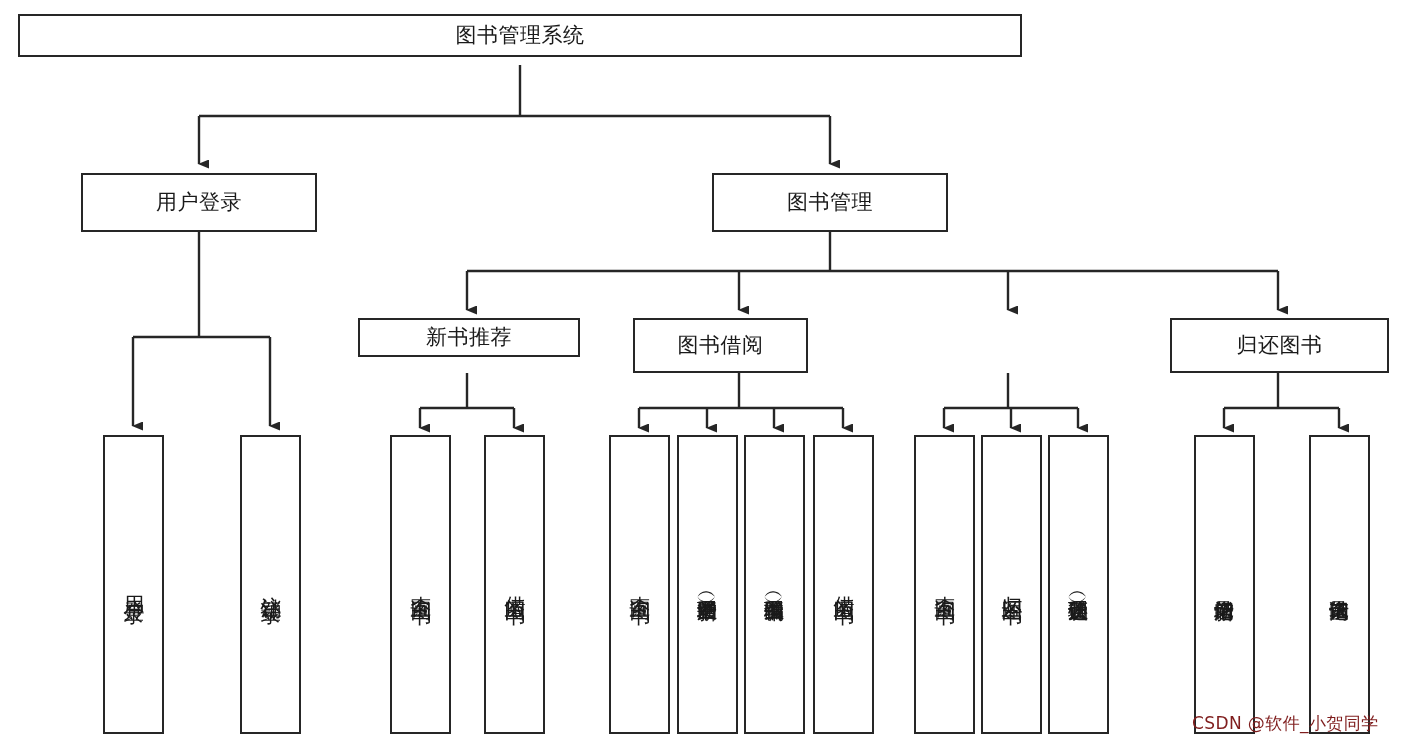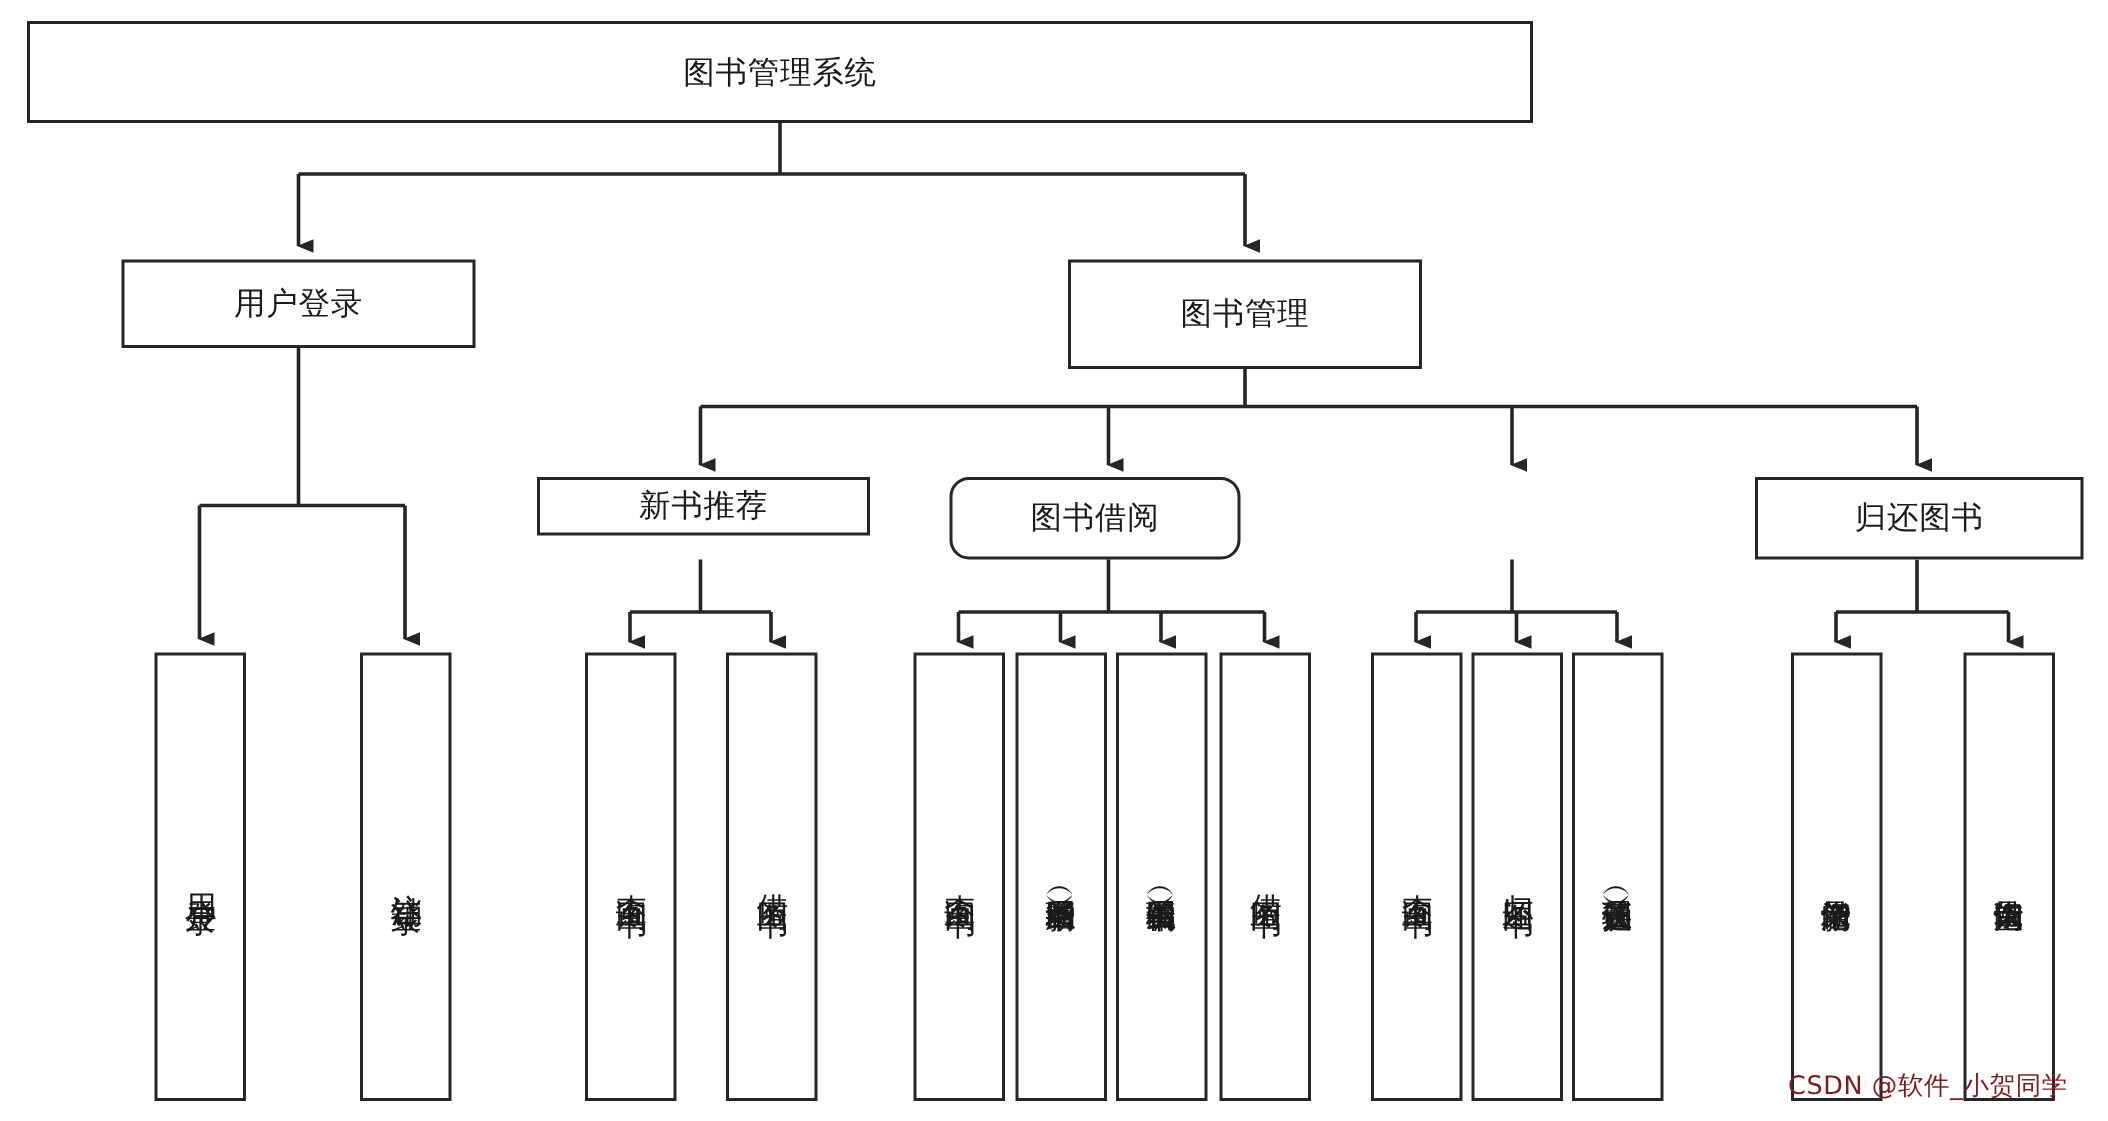--- a/index.html
+++ b/index.html
@@ -125,37 +125,37 @@
       <path d="M1011,408 L1011,428" marker-end="url(#arrowhead)"></path>
       <path d="M1078,408 L1078,428" marker-end="url(#arrowhead)"></path>
 
       <path d="M1278,373 L1278,408"></path>
       <path d="M1224,408 L1339,408"></path>
       <path d="M1224,408 L1224,428" marker-end="url(#arrowhead)"></path>
       <path d="M1339,408 L1339,428" marker-end="url(#arrowhead)"></path>
     </g>
   </svg>
 
-  <div class="node root horizontal" style="left:18px; top:14px; width:1004px; height:68px;">
+  <div class="node root horizontal" style="left:18px; top:14px; width:1004px; height:43px;">
     <span class="node-label">图书管理系统</span>
   </div>
 
   <div class="node horizontal" style="left:81px; top:173px; width:236px; height:59px;">
     <span class="node-label">用户登录</span>
   </div>
 
-  <div class="node horizontal" style="left:712px; top:173px; width:236px; height:73px;font-family:Liberation Serif, serif;">
+  <div class="node horizontal" style="left:712px; top:173px; width:236px; height:59px;font-family:Liberation Serif, serif;">
     <span class="node-label">图书管理</span>
   </div>
 
   <div class="node horizontal" style="left:358px; top:318px; width:222px; height:39px;">
     <span class="node-label">新书推荐</span>
   </div>
 
-  <div class="node horizontal" style="left:633px; top:318px; width:194px; height:55px;border-radius:13px;">
+  <div class="node horizontal" style="left:633px; top:318px; width:175px; height:55px;">
     <span class="node-label">图书借阅</span>
   </div>
 
 
   <div class="node horizontal" style="left:1170px; top:318px; width:219px; height:55px;">
     <span class="node-label">归还图书</span>
   </div>
 
   <div class="node vertical" style="left:103px; top:435px; width:61px; height:299px;">
     <span class="node-label">用户登录</span>

